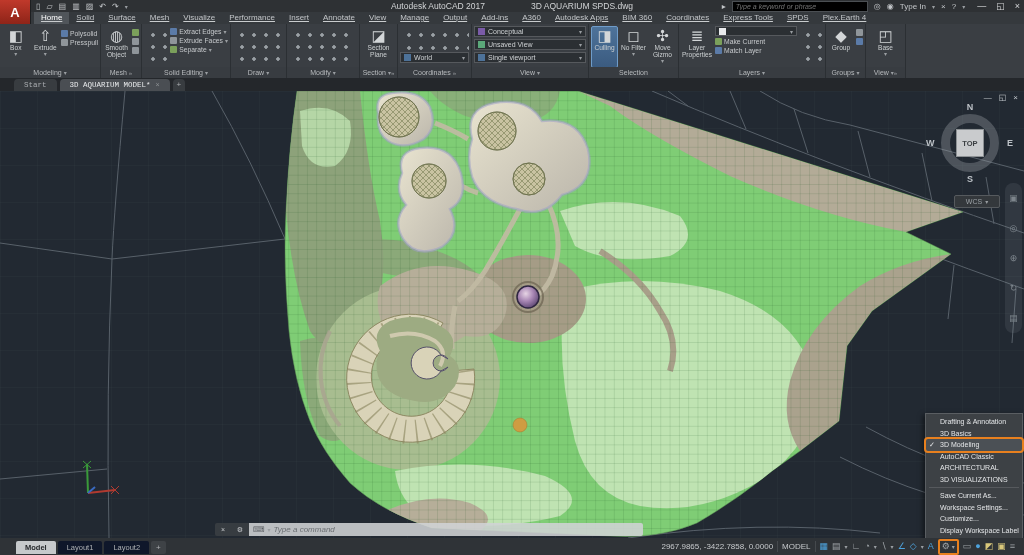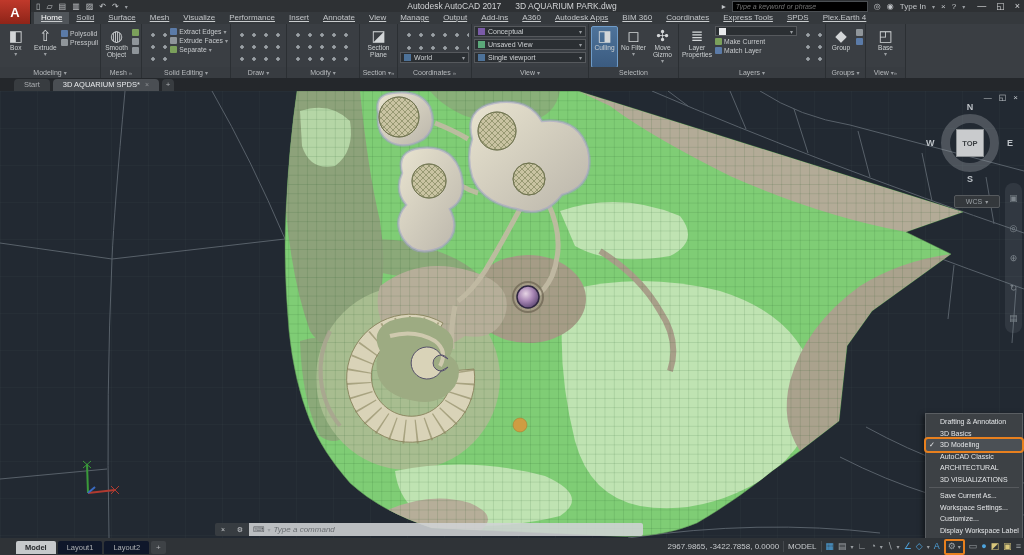--- a/index.html
+++ b/index.html
@@ -7,21 +7,21 @@
        font-family:"Liberation Sans",sans-serif;background:#222932;
        -webkit-font-smoothing:antialiased;color:#c9ccce;}
   
   .titlebar{position:absolute;left:0;top:0;width:1024px;height:12px;background:#2e3134;z-index:30;}
   .alogo{position:absolute;left:0;top:0;width:30px;height:24px;z-index:40;
          background:linear-gradient(#c0392b,#8e2418);display:flex;align-items:center;justify-content:center;
          color:#fff;font-weight:bold;font-size:13px;border-right:1px solid #1d1f21;}
   .qat{position:absolute;left:36px;top:0;height:12px;display:flex;align-items:center;gap:6px;font-size:8px;color:#c2c5c8;}
   .qat span{cursor:default;}
   .title-center{position:absolute;left:0;right:0;top:0;height:12px;text-align:center;font-size:8.5px;color:#d2d4d6;line-height:12px;}
-  .title-center span{margin:0 7px;}
+  .title-center span{margin:0 23px;}
   .tb-right{position:absolute;right:4px;top:0;height:12px;display:flex;align-items:center;gap:6px;font-size:8px;color:#c2c5c8;}
   .searchbox{width:128px;height:9px;background:#000000;border:1px solid #4b4f53;color:#8a8e92;
              font-size:7px;font-style:italic;padding:0 3px;font-family:"Liberation Sans",sans-serif;}
   .winbtns{display:flex;gap:10px;font-size:9px;color:#d6d8da;margin-left:6px;}
   
   .ribbontabs{position:absolute;left:0;top:12px;width:1024px;height:12px;background:#35393d;z-index:30;
               display:flex;align-items:flex-end;padding-left:34px;box-sizing:border-box;text-decoration:underline;}
   .rtab{font-size:8px;color:#c3c6c9;padding:0 7px;line-height:12px;cursor:default;}
   .rtab.active{background:#50555a;color:#fff;}
   
@@ -40,21 +40,21 @@
   .mi.g{background:#7ba05b;} .mi.b{background:#5b7ba8;}
   .dots{background-image:radial-gradient(circle,#9aa0a5 1.5px,rgba(0,0,0,0) 2px);background-size:12px 12px;background-position:3px 3px;}
   .dd{height:11px;background:#2b2f33;border:1px solid #56595d;color:#cfd2d4;font-size:7px;
       display:flex;align-items:center;gap:3px;padding:0 3px;box-sizing:border-box;}
   .dd .swatch{width:7px;height:7px;background:#4d7299;}
   .dd .car{margin-left:auto;font-size:6px;color:#9a9ea2;}
   .car{font-size:6px;color:#9a9ea2;}
   
   .filetabs{position:absolute;left:0;top:78px;width:1024px;height:13px;background:#24272b;z-index:25;display:flex;align-items:flex-end;padding-left:14px;box-sizing:border-box;}
   .ftab{height:12px;line-height:12px;font-size:7.5px;padding:0 10px;color:#aaadb0;background:#383c40;
-        border-radius:4px 4px 0 0;margin-right:3px;display:flex;align-items:center;gap:5px;}
+        border-radius:4px 4px 0 0;margin-right:3px;display:flex;align-items:center;gap:5px;font-family:Liberation Mono, monospace;}
   .ftab.active{background:#4a4e53;color:#e8eaec;}
   .ftab .x{font-size:7px;color:#8d9194;}
   .fplus{width:12px;height:12px;line-height:12px;text-align:center;background:#383c40;border-radius:4px 4px 0 0;color:#aaadb0;font-size:8px;}
   
   .canvas{position:absolute;left:0;top:91px;width:1024px;height:447px;background:#222932;}
   .vpctrl{position:absolute;right:6px;top:2px;display:flex;gap:7px;font-size:8px;color:#c3c8cc;z-index:5;}
   .viewcube{position:absolute;right:16px;top:14px;width:76px;height:76px;z-index:5;}
   .vc-ring{position:absolute;left:9px;top:9px;width:58px;height:58px;border-radius:50%;border:9px solid rgba(158,164,170,0.35);box-sizing:border-box;}
   .vc-top{position:absolute;left:24px;top:24px;width:28px;height:28px;background:#c9cbcd;border:1px solid #8d9194;
           color:#3c4043;font-size:7.5px;font-weight:bold;display:flex;align-items:center;justify-content:center;box-sizing:border-box;}
@@ -79,21 +79,21 @@
   .wsitem{position:relative;height:11.5px;line-height:11.5px;font-size:7px;color:#e4e6e8;padding-left:14px;white-space:nowrap;}
   .wsitem .chk{position:absolute;left:3px;top:0;font-size:7px;}
   .wsitem.hl{background:#4b5055;box-shadow:0 0 0 2px #e8801e;border-radius:2px;}
   .wssep{height:1px;background:#56595d;margin:2px 3px;}
   
   .statusbar{position:absolute;left:0;top:538px;width:1024px;height:17px;background:#2f3337;z-index:30;}
   .ltabs{position:absolute;left:16px;top:1px;display:flex;gap:2px;align-items:flex-end;height:15px;}
   .ltab{height:13px;line-height:13px;font-size:7.5px;padding:0 9px;background:#0f172a;color:#aeb1b4;border-radius:2px 2px 0 0;}
   .ltab.active{background:#c6c9cb;color:#26292c;font-weight:bold;}
   .lplus{height:13px;line-height:13px;font-size:8px;padding:0 5px;background:#3e4246;color:#aeb1b4;border-radius:2px;}
-  .sright{position:absolute;right:3px;top:0;height:17px;display:flex;align-items:center;gap:4px;font-size:8px;color:#c6c9cc;}
+  .sright{position:absolute;right:9px;top:0;height:17px;display:flex;align-items:center;gap:4px;font-size:8px;color:#c6c9cc;}
   .sico{font-size:9px;color:#9ea3a7;line-height:17px;}
   .sico.blue{color:#4da3dd;} .sico.yel{color:#d9c77a;}
   .ssep{width:1px;height:11px;background:#45494d;}
   .gearbox{display:flex;align-items:center;gap:2px;border:2px solid #e8801e;border-radius:2px;padding:0 2px;height:12px;}
 </style>
 </head>
 <body>
 
 <div id="app">
 
@@ -102,21 +102,21 @@
       <span>▯</span>
       <span>▱</span>
       <span>▤</span>
       <span>▥</span>
       <span>▨</span>
       <span>↶</span>
       <span>↷</span>
       <span class="car">▾</span>
     </div>
     <div class="title-center">
-      <span>Autodesk AutoCAD 2017</span><span>3D AQUARIUM PARK.dwg</span>
+      <span>Autodesk AutoCAD 2017</span><span>3D AQUARIUM SPDS.dwg</span>
     </div>
     <div class="tb-right">
       <span>▸</span>
       <input class="searchbox" placeholder="Type a keyword or phrase" style="">
       <span>◎</span>
       <span>◉</span>
       <span>Type In</span>
       <span class="car">▾</span>
       <span>×</span>
       <span>?</span>
@@ -346,21 +346,21 @@
       </div>
       <div class="plabel"><span>View</span> <span class="car">▾</span><span class="car">»</span></div>
     </div>
   </div>
 
   <div class="filetabs">
     <div class="ftab">
         <span>Start</span>
       </div>
     <div class="ftab active">
-        <span>3D AQUARIUM SPDS*</span>
+        <span>3D AQUARIUM MODEL*</span>
         <span class="x">×</span>
       </div>
     <div class="fplus">+</div>
   </div>
 
   <div class="canvas">
     <svg width="1024" height="447" viewBox="0 0 1024 447">
       <defs>
         <pattern id="bgGrid" width="37" height="37" patternUnits="userSpaceOnUse">
           <path d="M37,0 H0 V37" fill="none" stroke="rgba(130,150,170,0.07)" stroke-width="1"></path>

